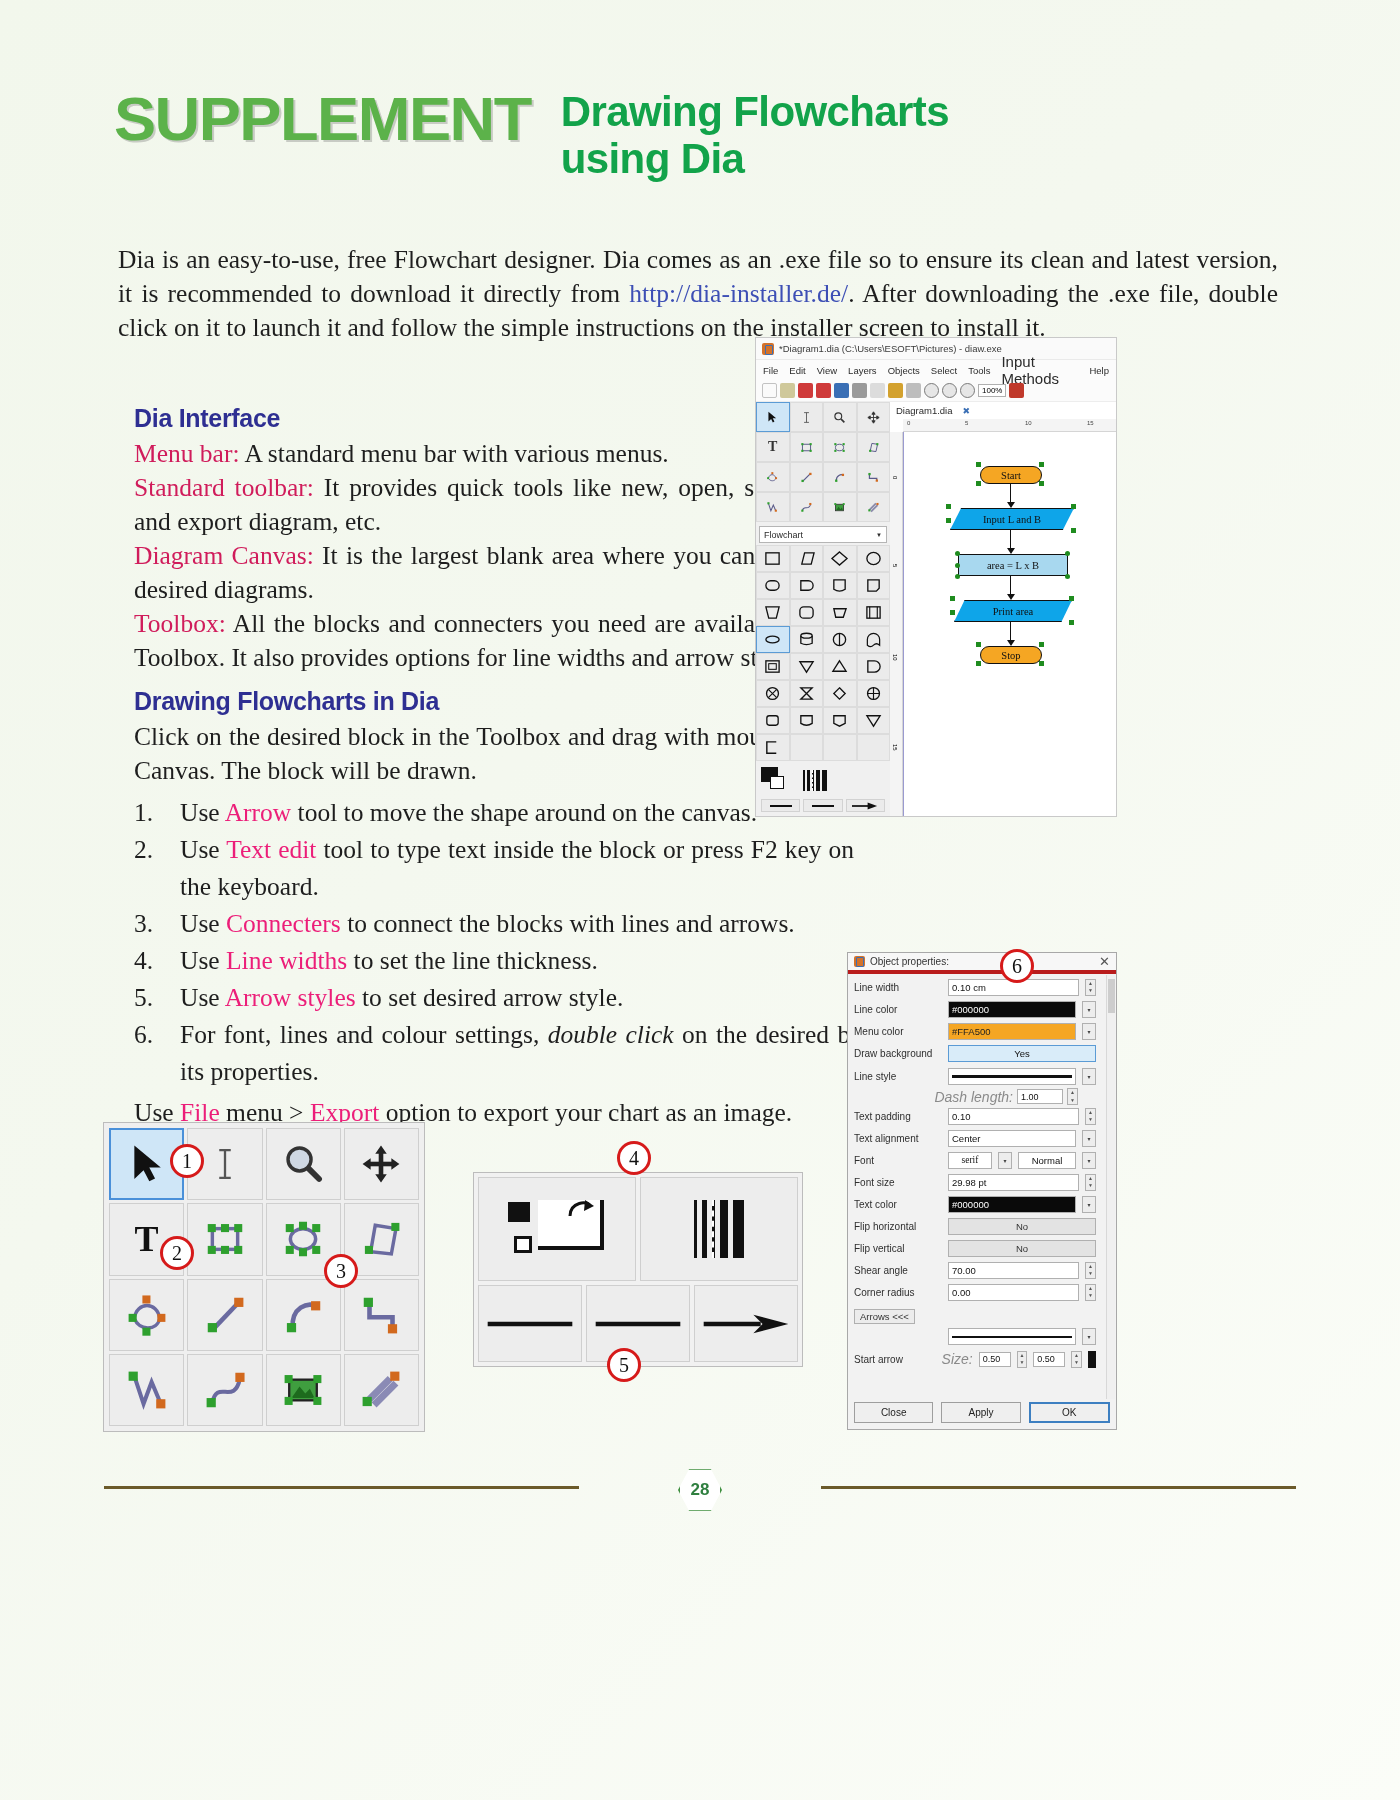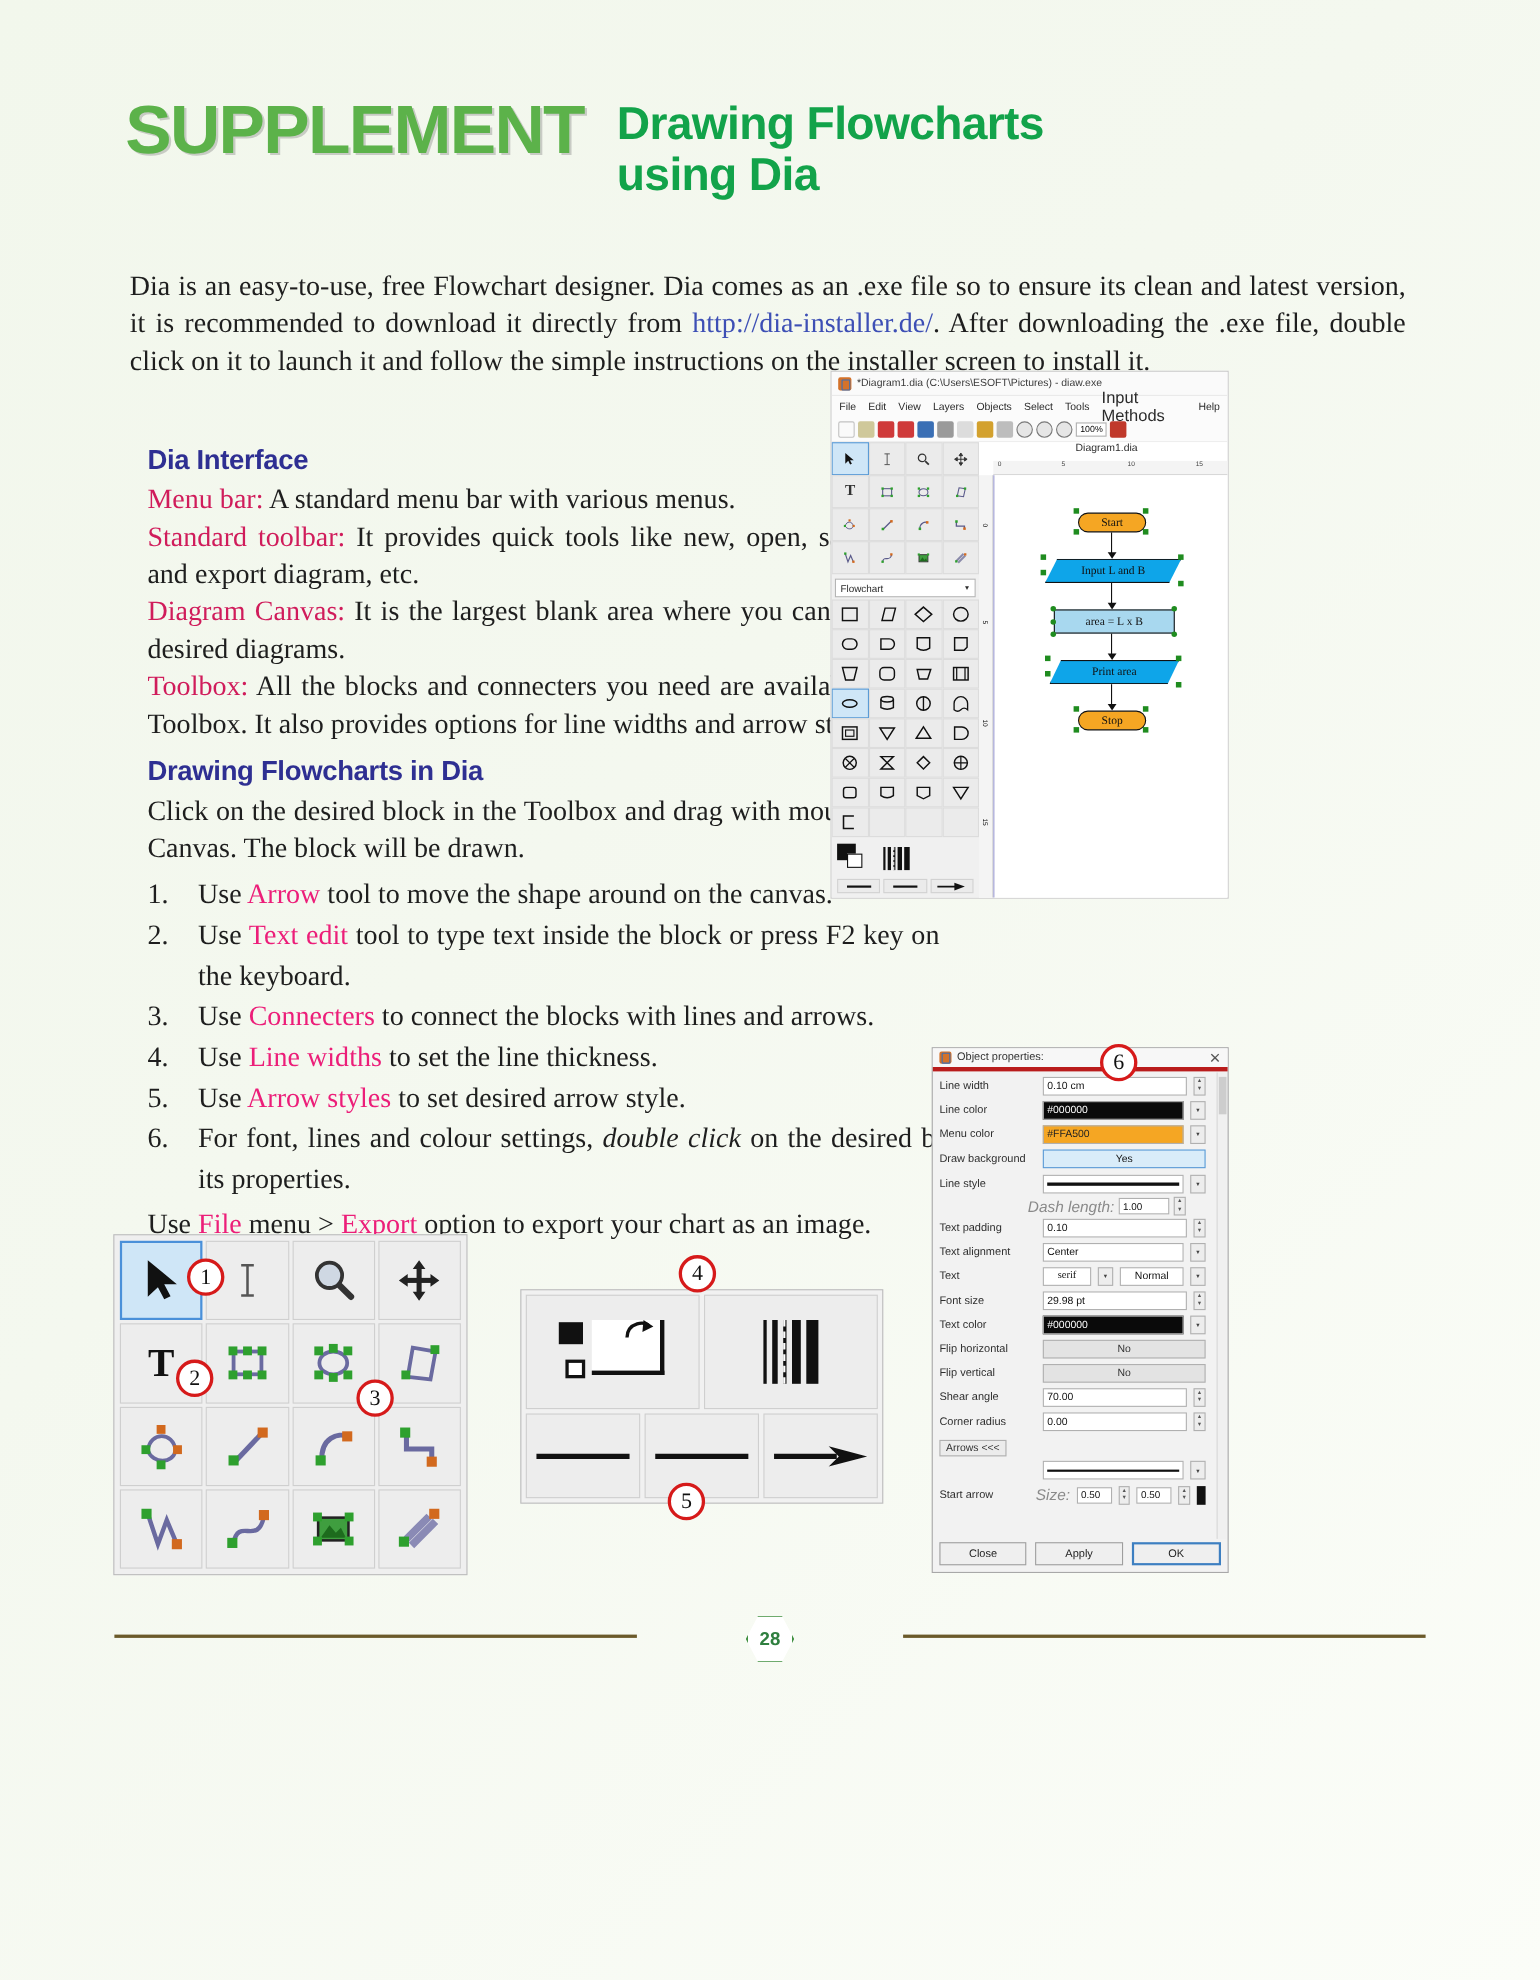--- a/index.html
+++ b/index.html
@@ -95,21 +95,21 @@
   .tool-grid { display: grid; grid-template-columns: repeat(4, 1fr); }
   .tool-cell { height: 30px; border: 1px solid #dcdcdc; background: #ebebeb; display: flex; align-items: center; justify-content: center; font-size: 13px; color: #333; }
   .tool-cell.sel { background: #cfe6f7; border-color: #5b9bd5; }
   .dia-sheet-sel { margin: 4px 3px 2px; height: 17px; background: #fff; border: 1px solid #b5b5b5; display: flex; align-items: center; justify-content: space-between; padding: 0 4px; font-size: 9px; color: #2b2b2b; }
   .shape-grid { display: grid; grid-template-columns: repeat(4, 1fr); }
   .shape-cell { height: 27px; border: 1px solid #dcdcdc; background: #ebebeb; display: flex; align-items: center; justify-content: center; }
   .shape-cell.sel { background:#cfe6f7; border-color:#5b9bd5;}
   .shape-cell svg { width: 19px; height: 17px; }
 
   .dia-right { flex: 1; position: relative; background: #fff; }
-  .dia-tabrow { height: 17px; display: flex; align-items: center; gap: 10px; padding-left: 6px; font-size: 9.5px; color: #2b2b2b; flex-direction: column; }
+  .dia-tabrow { height: 17px; display: flex; align-items: center; gap: 10px; padding-left: 6px; font-size: 9.5px; color: #2b2b2b; }
   .dia-ruler-h { height: 13px; background: #f4f4f4; border-bottom: 1px solid #d5d5d5; position: relative; margin-left: 13px; font-size:6px; color:#444;}
   .dia-canvaswrap { display: flex; height: 386px; }
   .dia-ruler-v { width: 13px; background: #f4f4f4; border-right: 1px solid #d5d5d5; position:relative; }
   .dia-canvas { flex: 1; background: #fff; position: relative; border-left:1px solid #9a9ad0;}
   .node { position: absolute; font-family: "Liberation Serif", serif; font-size: 10.5px; color: #111; display: flex; align-items: center; justify-content: center; }
   .node.term { background: #f5a623; border: 1.4px solid #111; border-radius: 12px; }
   .node.para { background: #0ea5e9; border: 1.4px solid #111; }
   .node.proc { background: #a8d8ef; border: 1.4px solid #111; }
   .handle { position: absolute; width: 5px; height: 5px; background: #1f8c1f; }
   .conn { position: absolute; background: #111; width: 1.4px; }
@@ -907,21 +907,21 @@
           </span>
       </div>
 
       <div class="prow">
         <span class="plabel">Text alignment</span>
         <span class="pfield">Center</span>
         <span class="drop">▾</span>
       </div>
 
       <div class="prow">
-        <span class="plabel">Text</span>
+        <span class="plabel">Font</span>
         <span class="pfield" style="font-family:'Liberation Serif',serif;justify-content:center;">serif</span>
         <span class="drop">▾</span>
         <span class="pfield" style="flex:0 0 58px;justify-content:center;">Normal</span>
         <span class="drop">▾</span>
       </div>
 
       <div class="prow">
         <span class="plabel">Font size</span>
         <span class="pfield">29.98 pt</span>
         <span class="spin">

